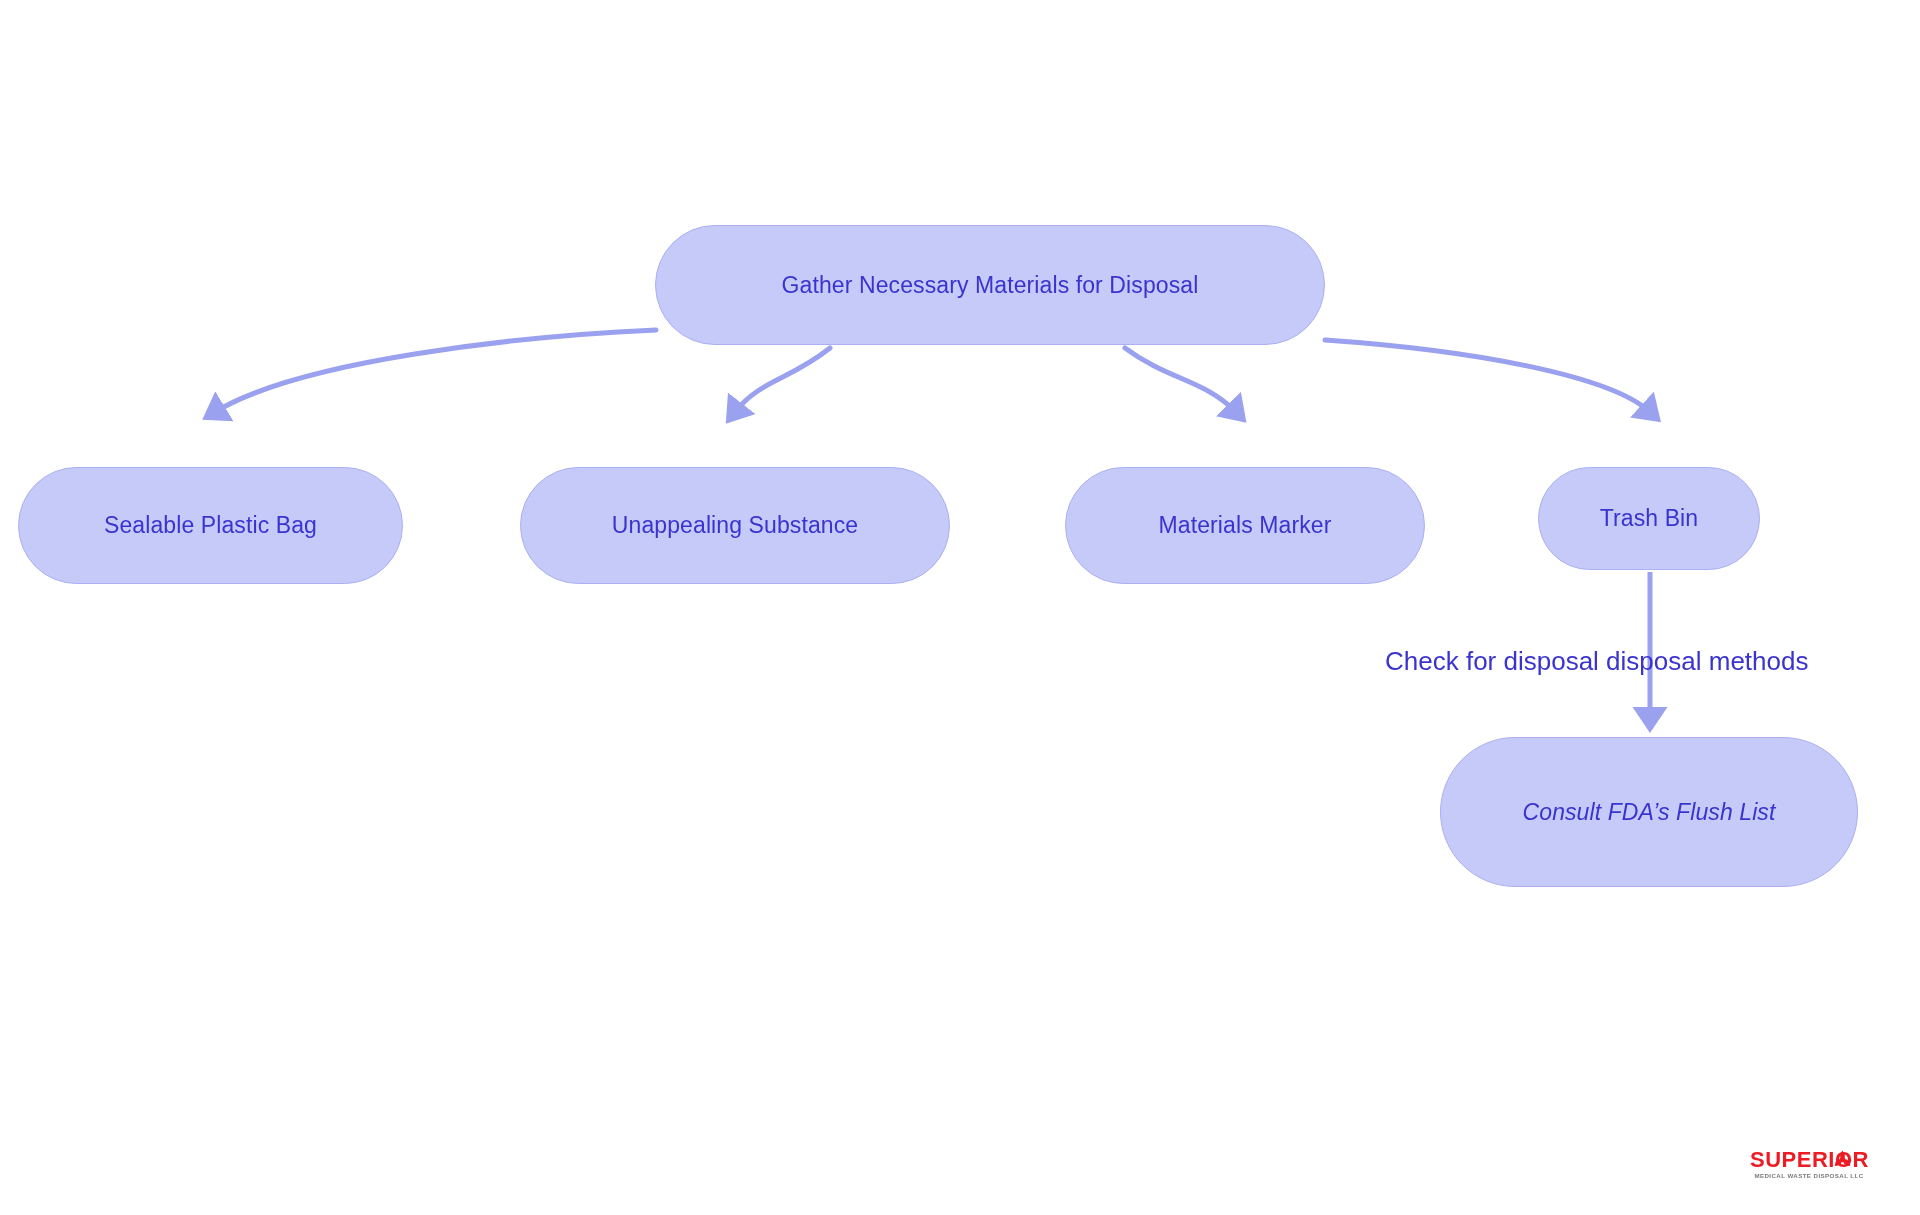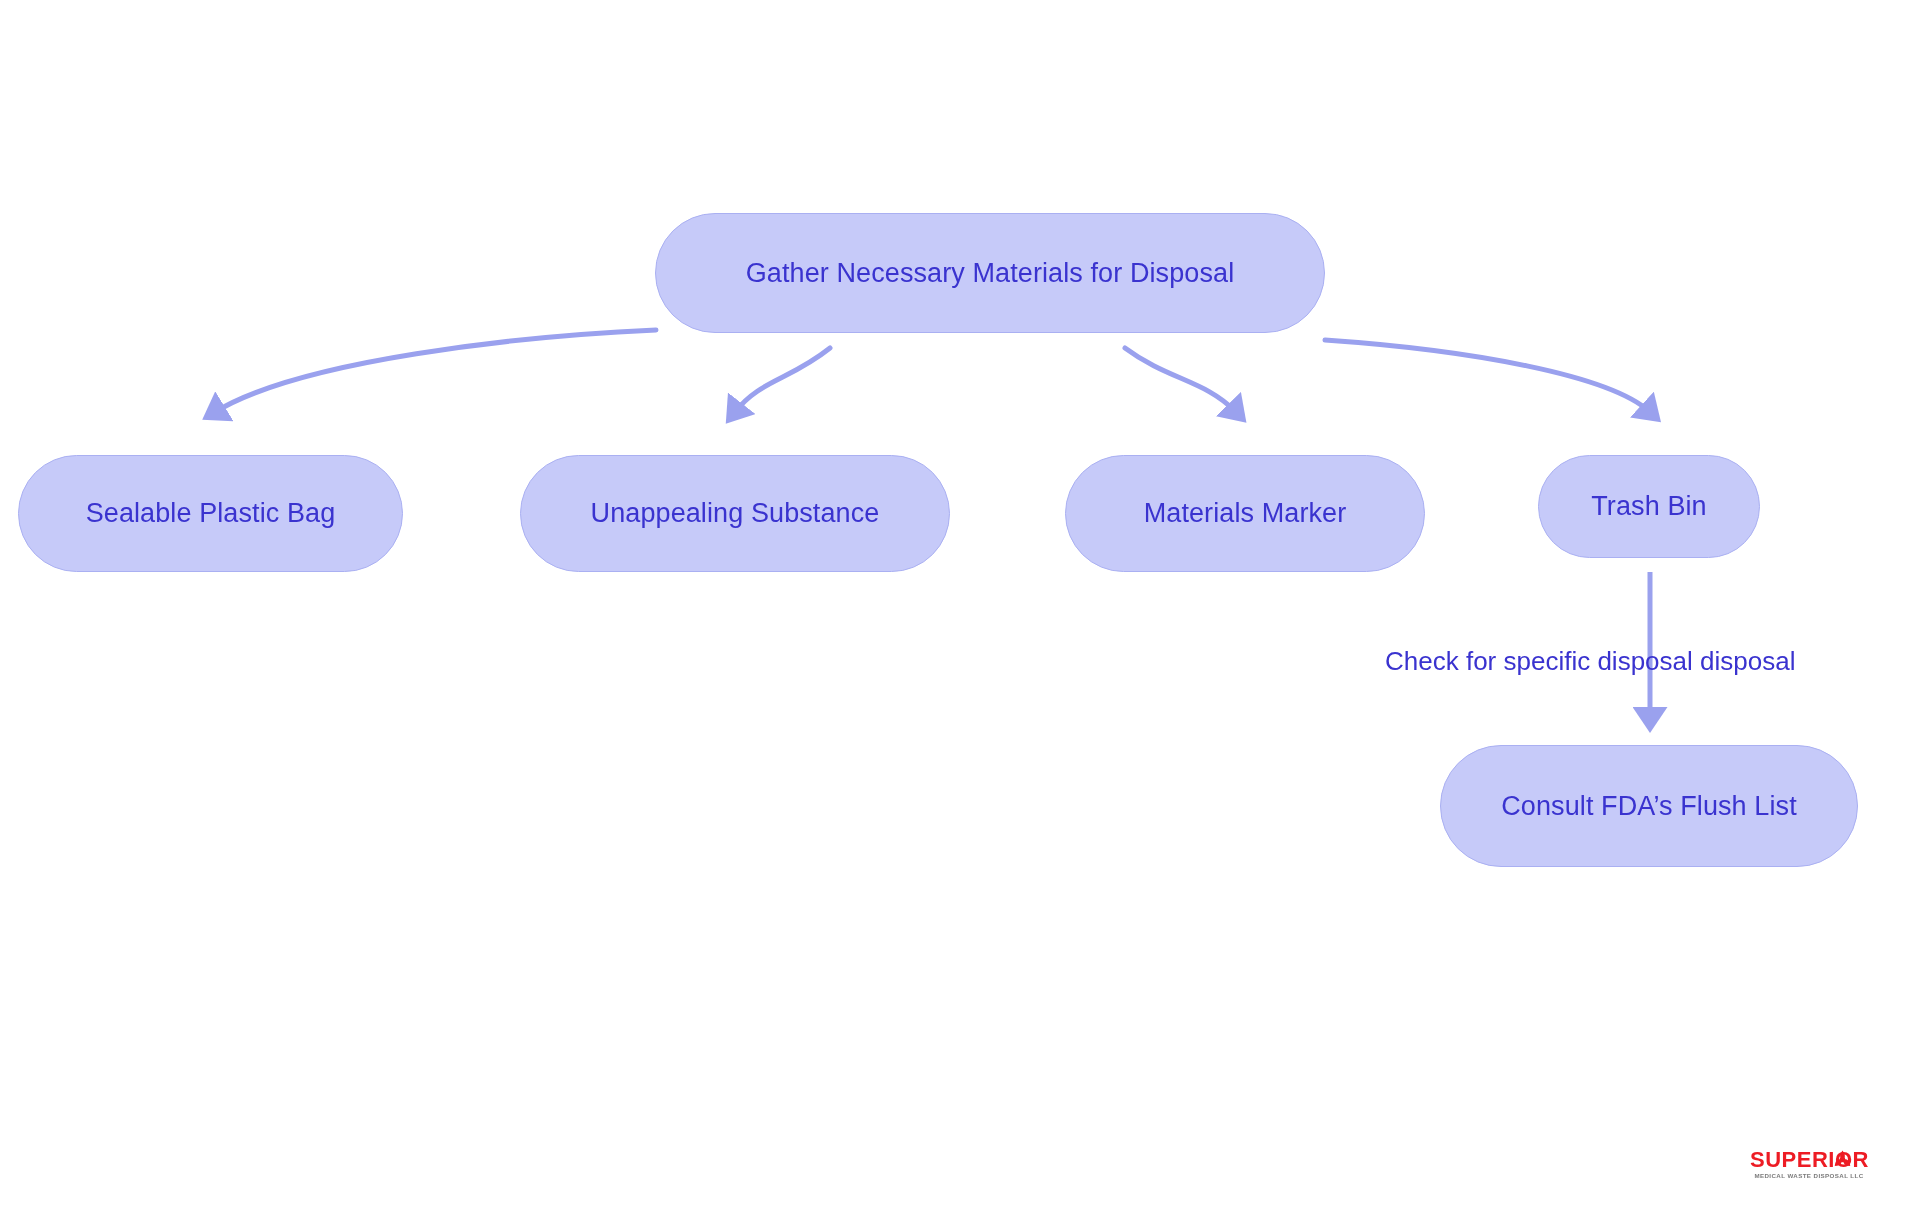--- a/index.html
+++ b/index.html
@@ -35,25 +35,26 @@
   .node {
     position: absolute;
     box-sizing: border-box;
     background: #c6caf9;
     border: 1.6px solid #aab0f2;
     border-radius: 999px;
     display: flex;
     align-items: center;
     justify-content: center;
     color: #3a33cf;
-    font-size: 27px;
+    font-size: 23px;
     font-weight: 400;
     letter-spacing: 0.1px;
     white-space: nowrap;
     line-height: 1;
+    margin-top: 12px;
   }
 
   .node-label {
     display: block;
   }
 
   .edge-label {
     position: absolute;
     color: #3a33cf;
     font-size: 26px;
@@ -136,25 +137,25 @@
   </div>
 
   <div class="node" style="left:1065px; top:455px; width:360px; height:117px;">
     <span class="node-label">Materials Marker</span>
   </div>
 
   <div class="node" style="left:1538px; top:455px; width:222px; height:103px;">
     <span class="node-label">Trash Bin</span>
   </div>
 
-  <div class="node" style="left:1440px; top:745px; width:418px; height:122px;">
+  <div class="node" style="left:1440px; top:725px; width:418px; height:150px;font-style:italic;">
     <span class="node-label">Consult FDA’s Flush List</span>
   </div>
 
-  <div class="edge-label" style="left:1385px; top:648px;">Check for specific disposal disposal</div>
+  <div class="edge-label" style="left:1385px; top:648px;">Check for disposal disposal methods</div>
 
   <div class="watermark">
     <span class="wm-main">SUPERIOR</span>
     <svg class="wm-biohazard" viewBox="0 0 64 64" xmlns="http://www.w3.org/2000/svg">
       <circle cx="32" cy="32" r="9" fill="#ed1c24"></circle>
       <path d="M32 2 C24 12 22 22 26 29 L38 29 C42 22 40 12 32 2 Z" fill="#ed1c24"></path>
       <path d="M6 54 C18 54 27 49 29 41 L23 31 C14 31 7 38 6 54 Z" fill="#ed1c24"></path>
       <path d="M58 54 C46 54 37 49 35 41 L41 31 C50 31 57 38 58 54 Z" fill="#ed1c24"></path>
     </svg>
     <span class="wm-sub">MEDICAL WASTE DISPOSAL LLC</span>

